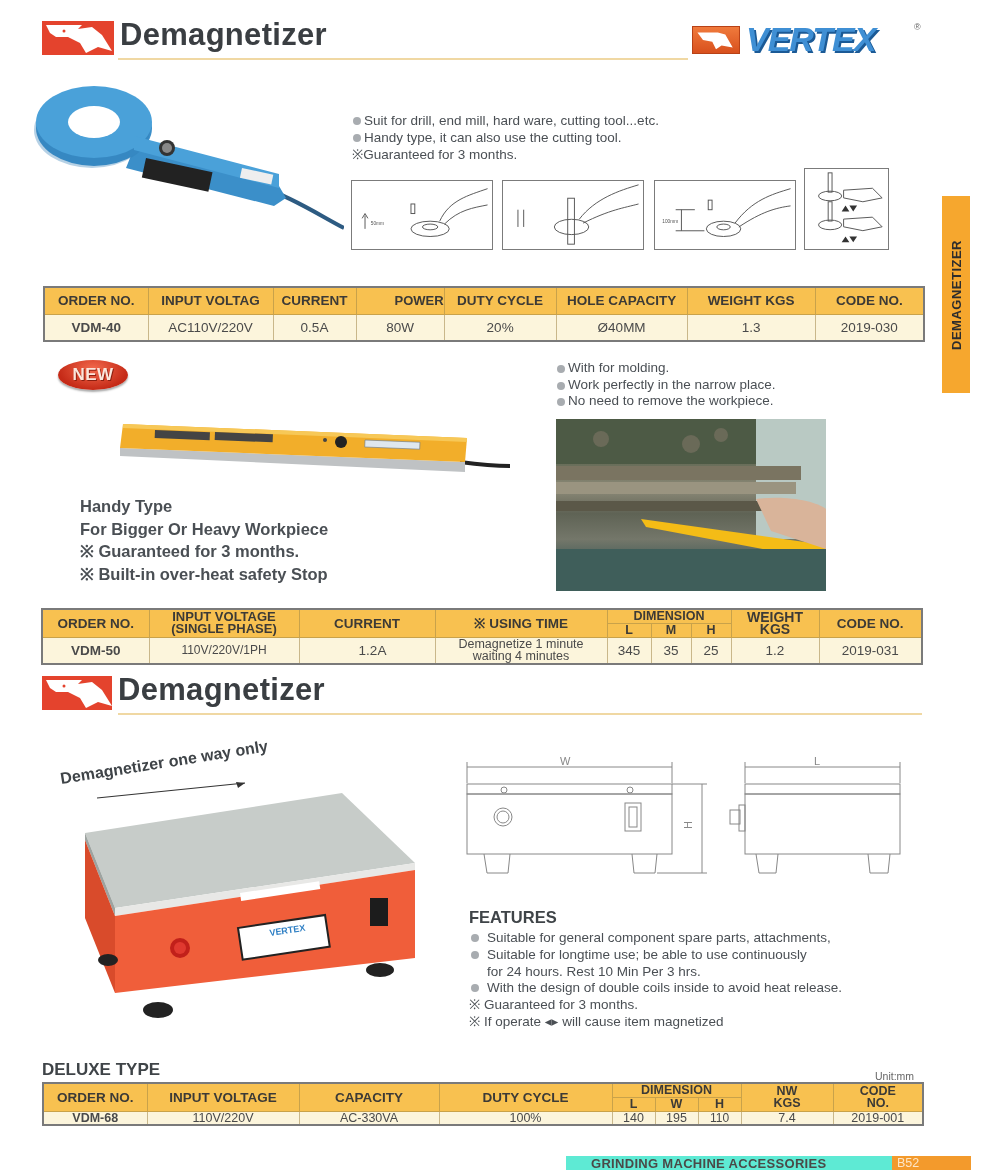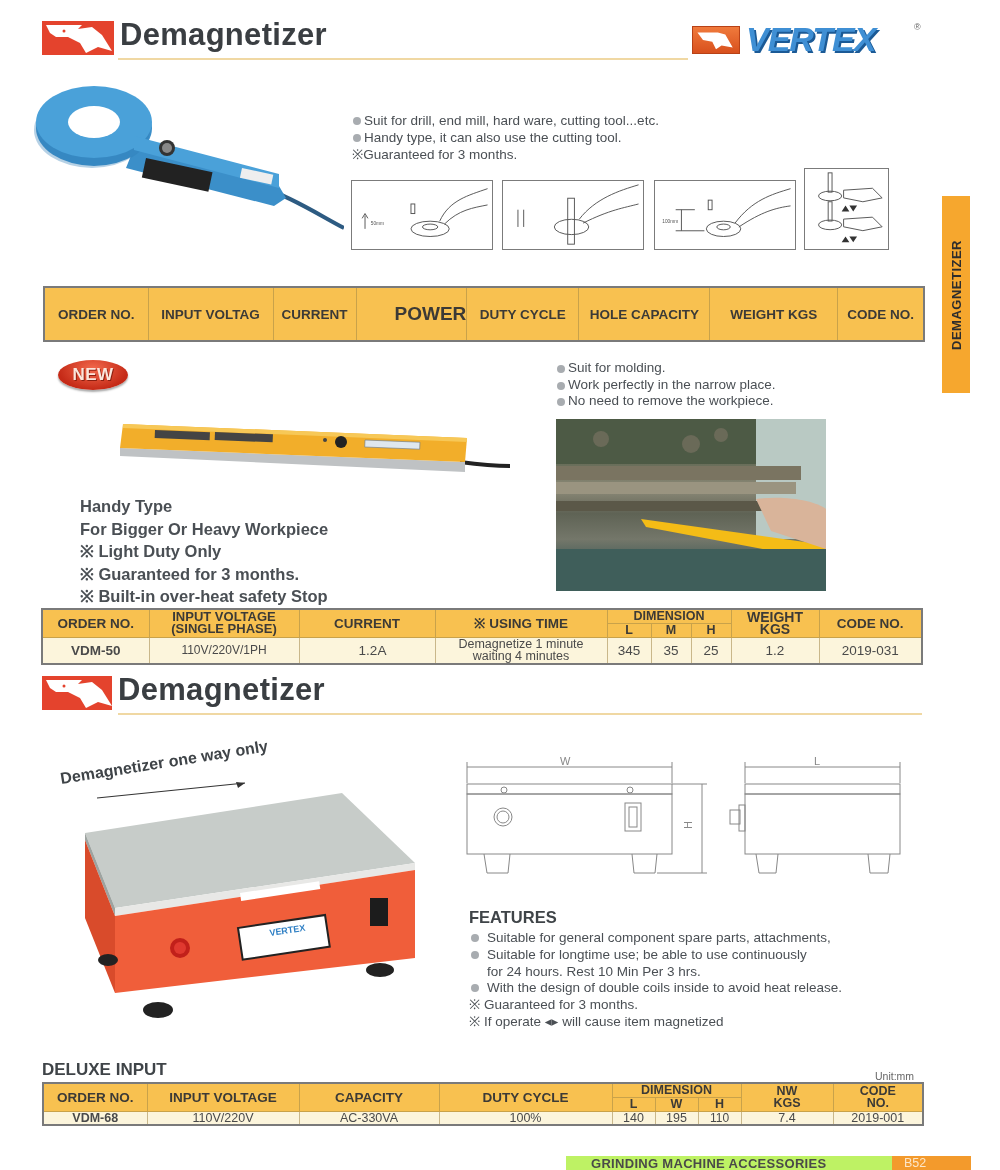--- a/index.html
+++ b/index.html
@@ -48,23 +48,23 @@
 
   .features-title { position: absolute; left: 469px; top: 908px; font-size: 16.5px; font-weight: bold; color: #3f4448; }
   .features { position: absolute; left: 469px; top: 930px; font-size: 13.5px; color: #4a4f54; line-height: 16.8px; }
   .features .li { position: relative; padding-left: 18px; white-space: nowrap; }
   .features .li.dot::before { content: ""; position: absolute; left: 2px; top: 4px; width: 8px; height: 8px; border-radius: 50%; background: #a8acb0; }
   .features .li.ref { padding-left: 0; }
 
   .deluxe { position: absolute; left: 42px; top: 1060px; font-size: 17px; font-weight: bold; color: #3f4448; }
   .unit { position: absolute; left: 875px; top: 1070px; font-size: 10.5px; color: #666; }
 
-  .footer { position: absolute; left: 566px; top: 1156px; width: 405px; height: 14px; background: #bef264; }
+  .footer { position: absolute; left: 566px; top: 1156px; width: 405px; height: 14px; background: #5eead4; }
   .footer .txt { position: absolute; left: 25px; top: 0px; font-size: 13px; font-weight: bold; color: #4a4a48; letter-spacing: 0.3px; }
-  .footer .pg { position: absolute; left: 326px; top: 0; width: 79px; height: 14px; background: #f39a2c; color: #fde6c8; font-size: 12.5px; padding-left: 12px; }
+  .footer .pg { position: absolute; left: 326px; top: 0; width: 79px; height: 14px; background: #f39a2c; color: #fde6c8; font-size: 12.5px; padding-left: 5px; }
 
   .oneway { position: absolute; left: 62px; top: 770px; font-size: 16px; font-weight: bold; color: #3f4448; transform: rotate(-9deg); transform-origin: left bottom; white-space: nowrap; }
 </style>
 </head>
 <body>
 
 <div class="sec-head" style="top:21px;">
   <div class="eagle">
     <svg viewBox="0 0 72 34">
         <path d="M4 4 L40 4 L36 8 L50 6 L60 14 L70 30 L56 26 L44 32 L38 22 L26 16 L14 16 L8 12 Z" fill="#ffffff"></path>
@@ -158,25 +158,35 @@
     <path d="M38 76 l4 -6 l4 6 z M46 70 l4 6 l4 -6 z" fill="#333"></path>
   </svg>
 </div>
 
 <table class="spec" style="left:43px; top:286px; width:882px; height:56px;">
   <tbody>
       <tr style="height:27px;">
     <th style="width:104px; font-size:13.5px;">ORDER NO.</th>
     <th style="width:125px; font-size:13.5px;">INPUT VOLTAG</th>
     <th style="width:83px; font-size:13.5px;">CURRENT</th>
-    <th style="width:76px; font-size:19px;padding-left:38px;">POWER</th>
+    <th style="width:76px; font-size:13px;padding-left:38px;">POWER</th>
     <th style="width:112px; font-size:13.5px;">DUTY CYCLE</th>
     <th style="width:131px; font-size:13.5px;">HOLE CAPACITY</th>
     <th style="width:128px; font-size:13.5px;">WEIGHT  KGS</th>
     <th style="font-size:13.5px;">CODE NO.</th>
+  </tr>
+  <tr style="height:27px;">
+    <td style="font-weight:bold; font-size:13.5px;">VDM-40</td>
+    <td style="font-size:13.5px;">AC110V/220V</td>
+    <td style="font-size:13.5px;">0.5A</td>
+    <td style="font-size:13.5px;">80W</td>
+    <td style="font-size:13.5px;">20%</td>
+    <td style="font-size:13.5px;">Ø40MM</td>
+    <td style="font-size:13.5px;">1.3</td>
+    <td style="font-size:13.5px;">2019-030</td>
   </tr>
 </tbody>
   </table>
 
 <div class="new-badge">
   <span>NEW</span>
 </div>
 
 <div class="img-box" style="left:115px; top:420px; width:395px; height:60px;">
   <svg viewBox="0 0 395 60" width="395" height="60">
@@ -186,21 +196,21 @@
     <path d="M8 4 L352 18 L352 22 L8 8 Z" fill="#f7c857"></path>
     <rect x="40" y="10" width="55" height="8" fill="#444" transform="rotate(2.3 40 10)"></rect>
     <rect x="100" y="12" width="58" height="8" fill="#444" transform="rotate(2.3 100 12)"></rect>
     <circle cx="226" cy="22" r="6" fill="#222"></circle>
     <circle cx="210" cy="20" r="2" fill="#444"></circle>
     <rect x="250" y="20" width="55" height="7" fill="#dfe7ee" stroke="#678" stroke-width="0.6" transform="rotate(2.3 250 20)"></rect>
   </svg>
 </div>
 
 <div class="bullets" style="left:556px; top:360px; line-height:16.5px;">
-  <div class="li dot">Suit for molding.</div>
+  <div class="li dot">With for molding.</div>
   <div class="li dot">Work perfectly in the narrow place.</div>
   <div class="li dot">No need to remove the workpiece.</div>
 </div>
 
 <div class="img-box" style="left:556px; top:419px; width:270px; height:172px; background: linear-gradient(#4e5a46 0%, #6d715d 30%, #8f8c7a 40%, #5f6355 55%, #74776a 70%, #3f5a56 85%, #5b6f6b 100%); overflow:hidden;">
   <svg viewBox="0 0 270 172" width="270" height="172">
     <rect x="0" y="0" width="200" height="45" fill="#4d5a45"></rect>
     <circle cx="45" cy="20" r="8" fill="#6a6a58"></circle>
       <circle cx="135" cy="25" r="9" fill="#6a6a58"></circle>
       <circle cx="165" cy="16" r="7" fill="#6a6a58"></circle>
@@ -210,21 +220,20 @@
     <rect x="0" y="82" width="235" height="10" fill="#5b5848"></rect>
     <path d="M85 100 L270 126 L270 142 L90 108 Z" fill="#f4bc16"></path>
     <path d="M200 80 C230 76 260 82 270 90 L270 130 L215 112 Z" fill="#d9b49a"></path>
     <rect x="0" y="130" width="270" height="42" fill="#3f5e5a"></rect>
   </svg>
 </div>
 
 <div class="feat-big">
   <div>Handy Type</div>
   <div>For Bigger Or Heavy Workpiece</div>
-  <div>※ Light Duty Only</div>
   <div>※ Guaranteed for 3 months.</div>
   <div>※ Built-in over-heat safety Stop</div>
 </div>
 
 <table class="spec" style="left:41px; top:608px; width:882px; height:57px;">
   <tbody>
       <tr style="height:14px;">
     <th rowspan="2" style="width:107px; font-size:13.5px;">ORDER NO.</th>
     <th rowspan="2" style="width:150px; font-size:13px; line-height:12px;">
       <div>INPUT VOLTAGE</div>
@@ -337,21 +346,21 @@
 <div class="features-title">FEATURES</div>
 <div class="features">
   <div class="li dot">Suitable for general component spare parts, attachments,</div>
   <div class="li dot">Suitable for longtime use; be able to use continuously</div>
   <div class="li">for 24 hours. Rest 10 Min Per 3 hrs.</div>
   <div class="li dot">With the design of double coils inside to avoid heat release.</div>
   <div class="li ref">※ Guaranteed for 3 months.</div>
   <div class="li ref">※ If operate ◂▸ will cause item magnetized</div>
 </div>
 
-<div class="deluxe">DELUXE INPUT</div>
+<div class="deluxe">DELUXE TYPE</div>
 <div class="unit">Unit:mm</div>
 
 <table class="spec" style="left:42px; top:1082px; width:882px; height:43px;">
   <tbody>
       <tr style="height:14px;">
     <th rowspan="2" style="width:104px; font-size:13.5px;">ORDER NO.</th>
     <th rowspan="2" style="width:152px; font-size:13.5px;">INPUT VOLTAGE</th>
     <th rowspan="2" style="width:140px; font-size:13.5px;">CAPACITY</th>
     <th rowspan="2" style="width:173px; font-size:13.5px;">DUTY CYCLE</th>
     <th colspan="3" style="font-size:12.5px; line-height:12px;">DIMENSION</th>

